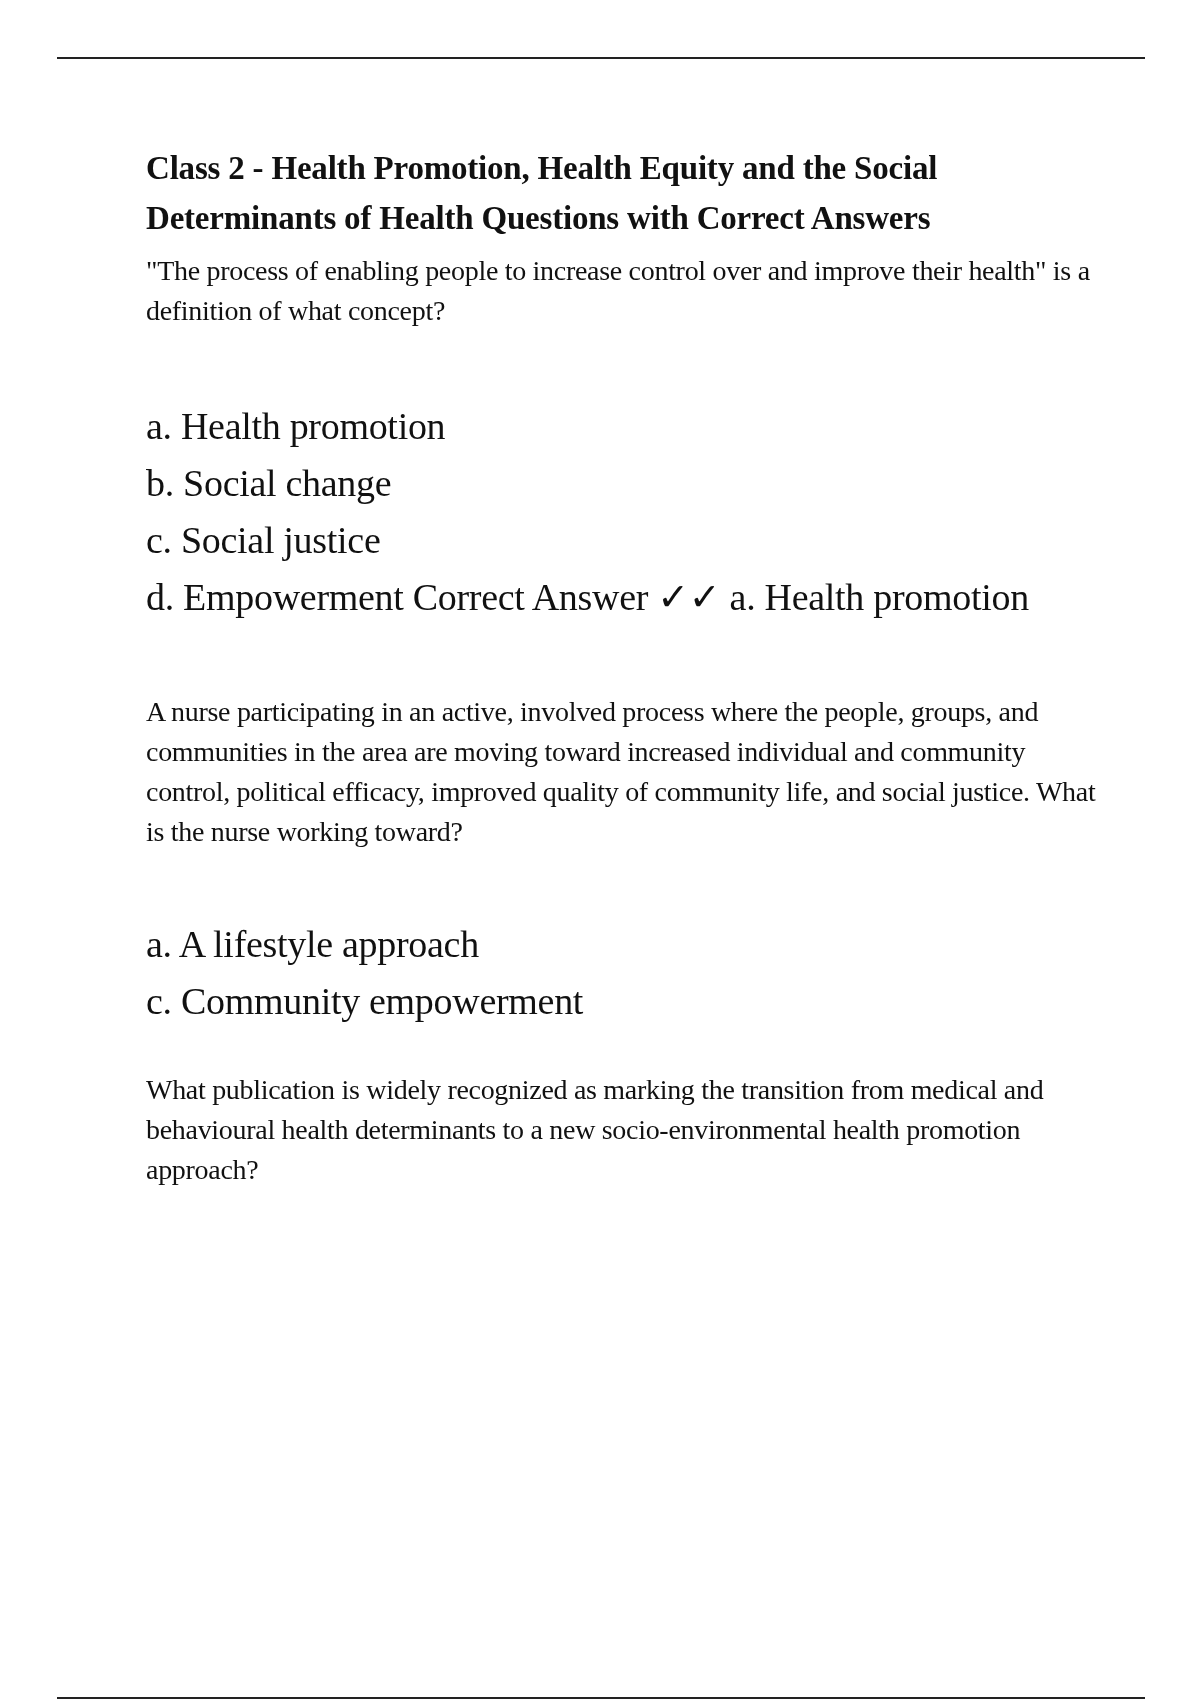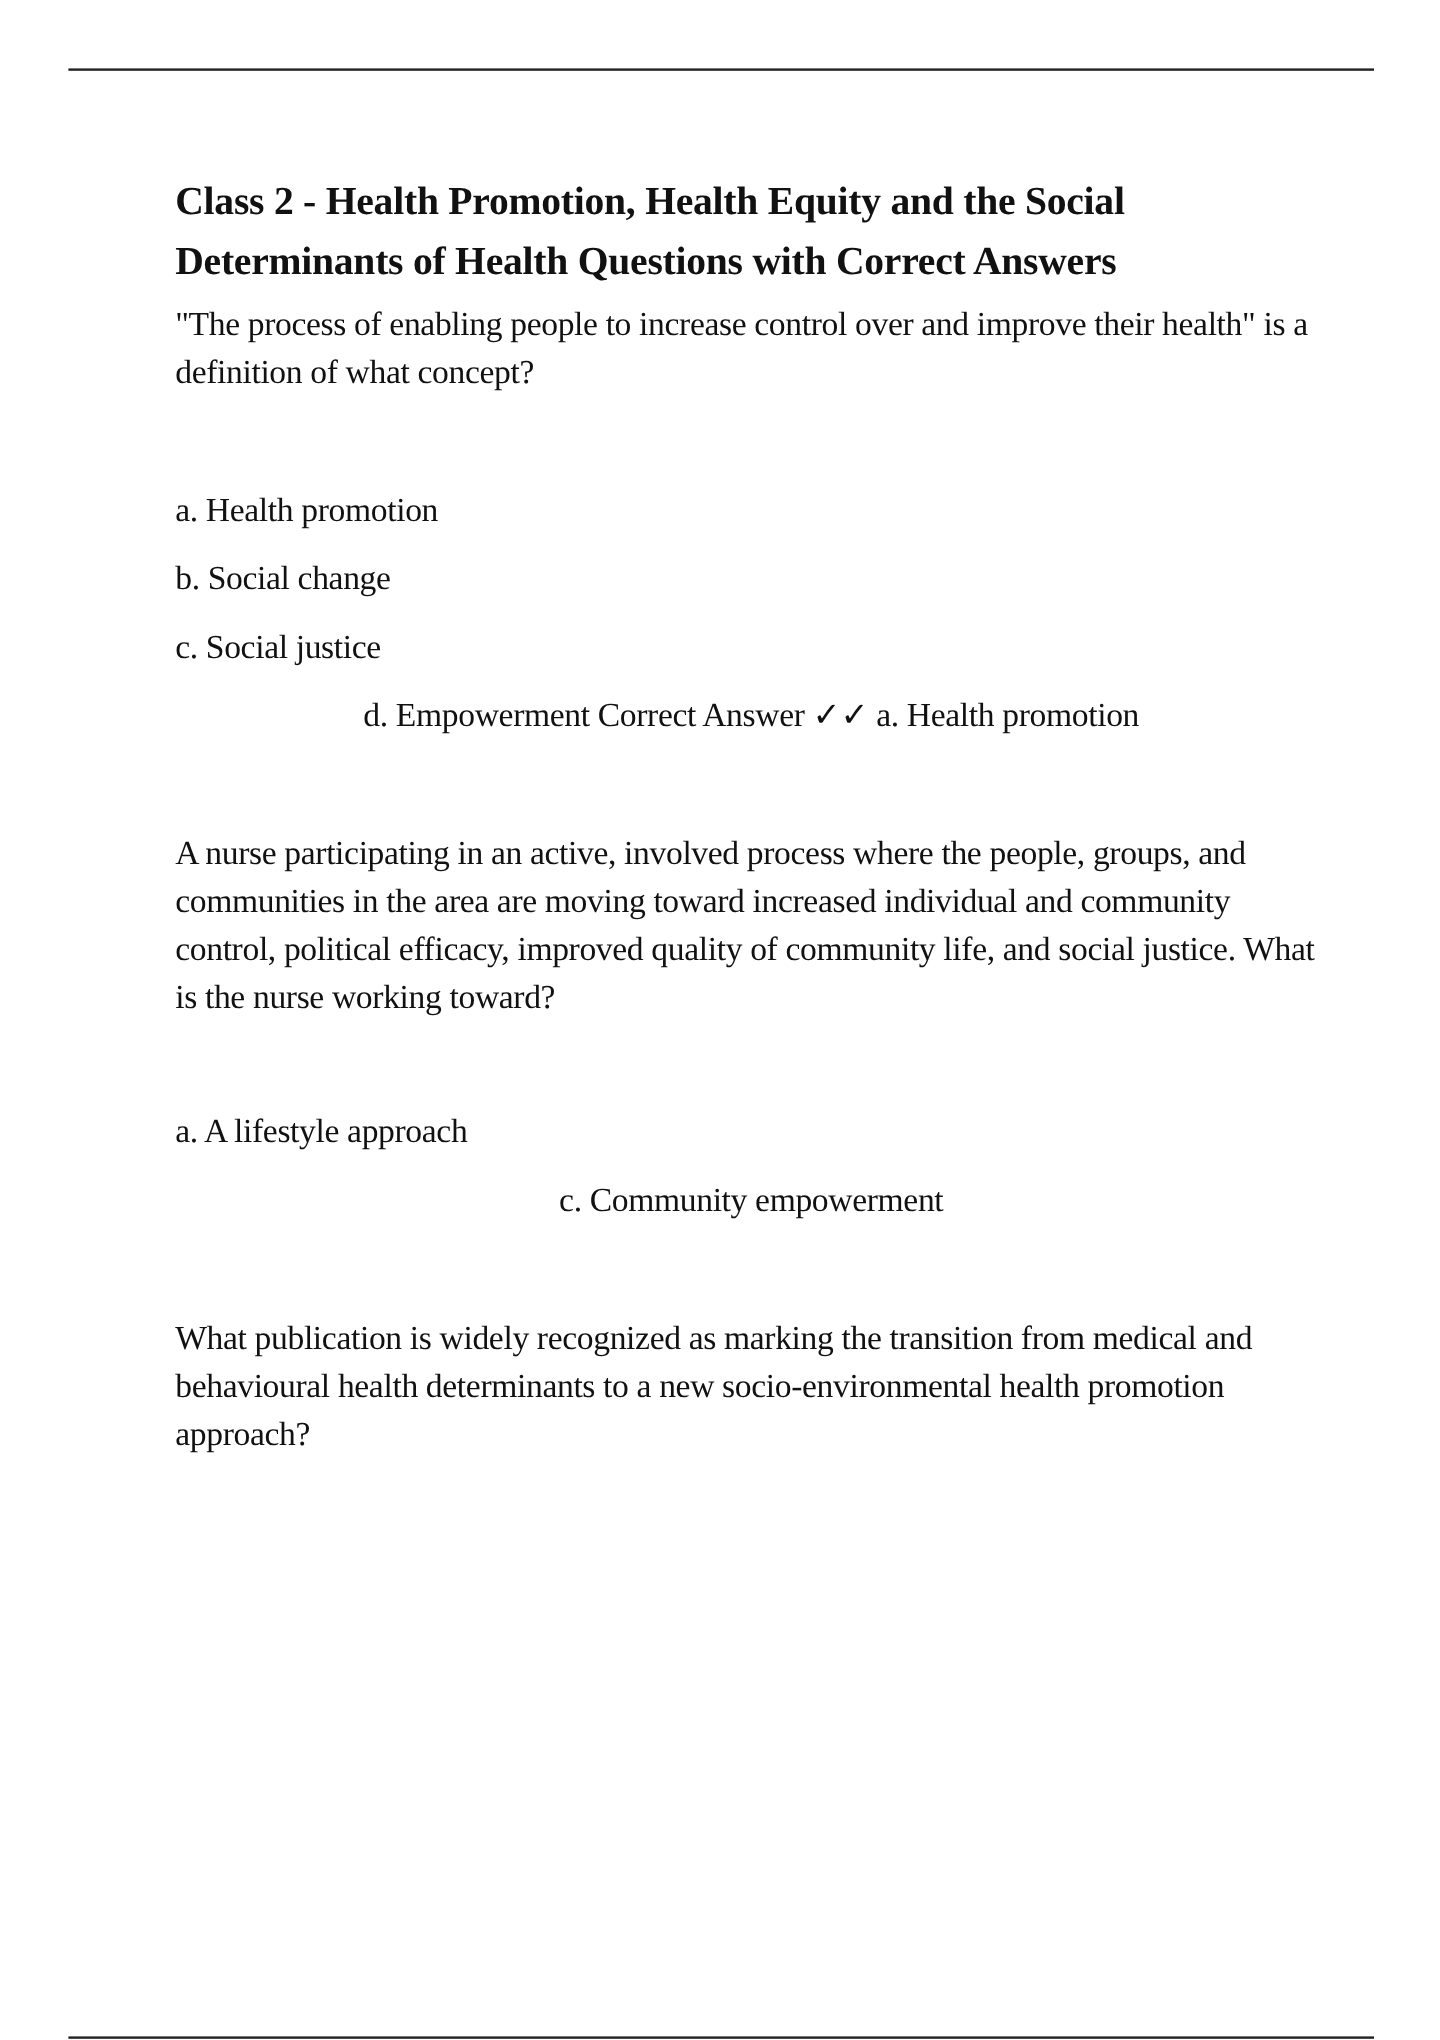--- a/index.html
+++ b/index.html
@@ -43,34 +43,34 @@
       line-height: 40px;
       margin: 0;
       letter-spacing: -0.3px;
     }
     .options {
       list-style: none;
       padding: 0;
       margin: 0;
     }
     .option {
-      font-size: 28px;
+      font-size: 38px;
       line-height: 40px;
       margin: 0 0 17px 0;
       letter-spacing: -0.3px;
     }
-    .option:last-child { margin-bottom: 0; text-align: center; }
+    .option:last-child { margin-bottom: 0; }
     .check-icon {
       display: inline;
     }
     .block { margin: 0; }
     .block.q1 .question { margin-bottom: 75px; }
     .block.q1 .options { margin-bottom: 75px; }
     .block.q2 .question { margin-bottom: 72px; }
-    .block.q2 .options { margin-bottom: 75px; }
+    .block.q2 .options { margin-bottom: 49px; }
   </style>
 </head>
 <body>
 
 <div class="rule top"></div>
 
 <div class="content">
   <h1 class="doc-title">Class 2 - Health Promotion, Health Equity and the Social Determinants of Health Questions with Correct Answers</h1>
 
   <div class="block q1">

